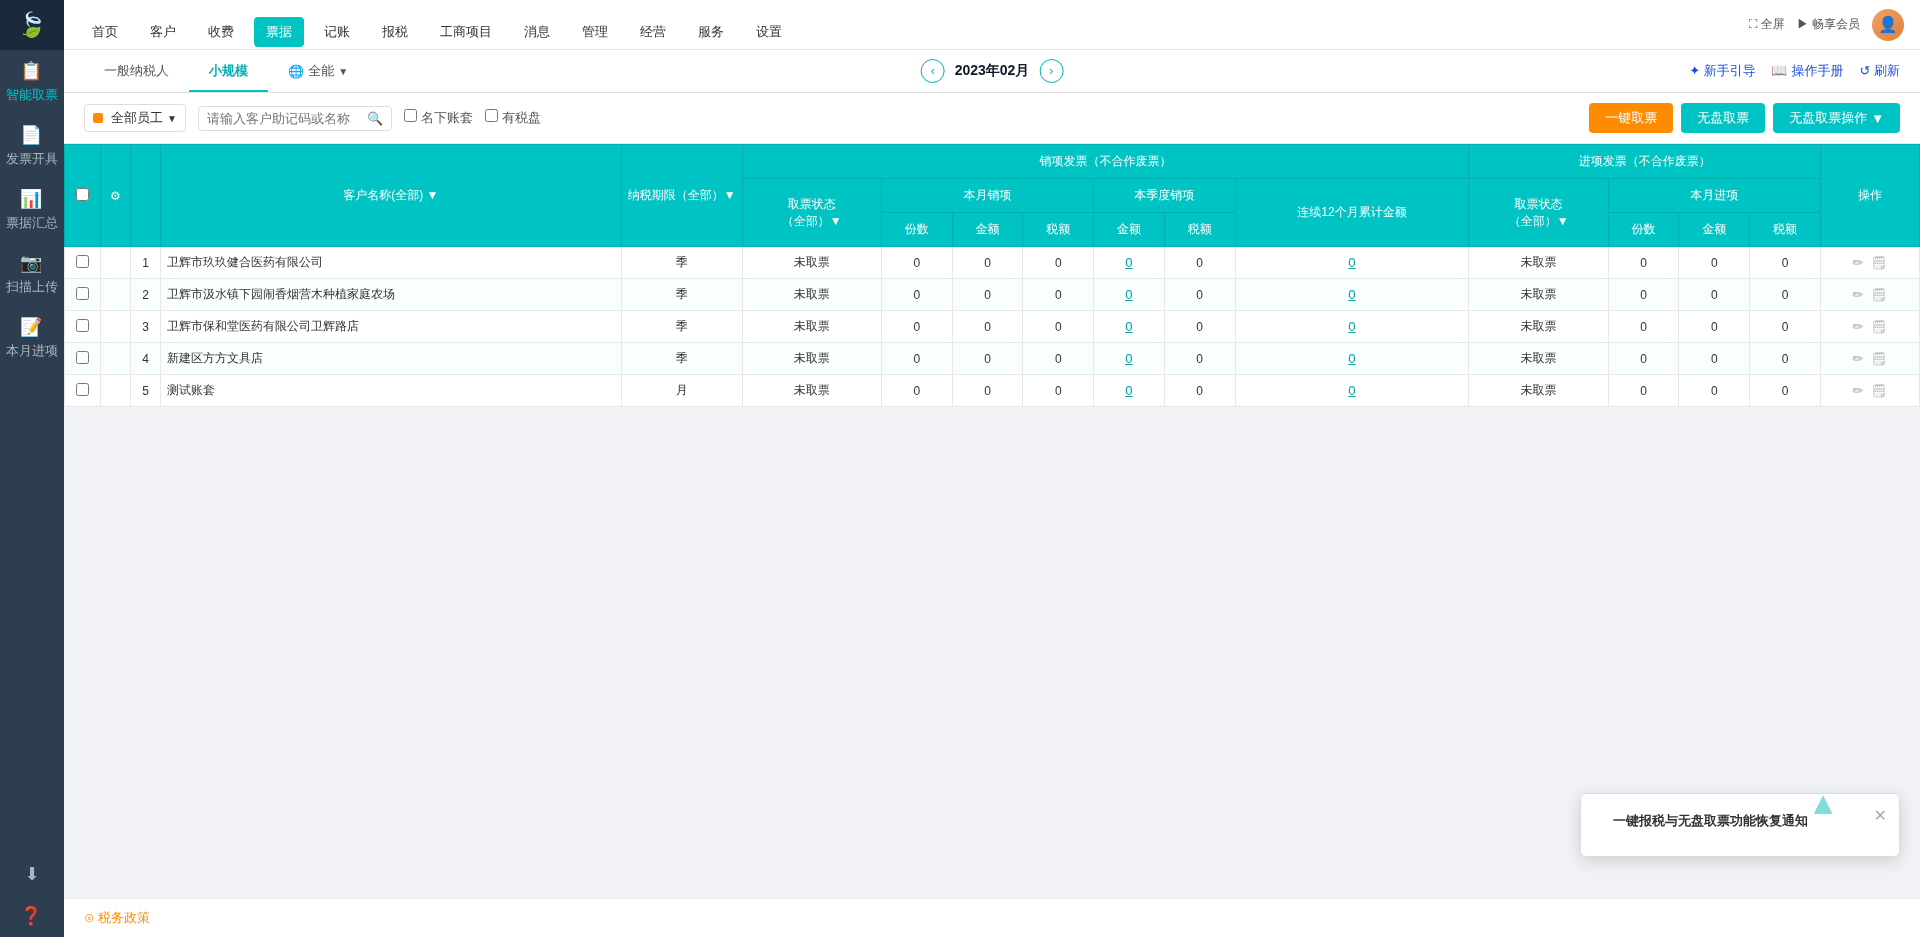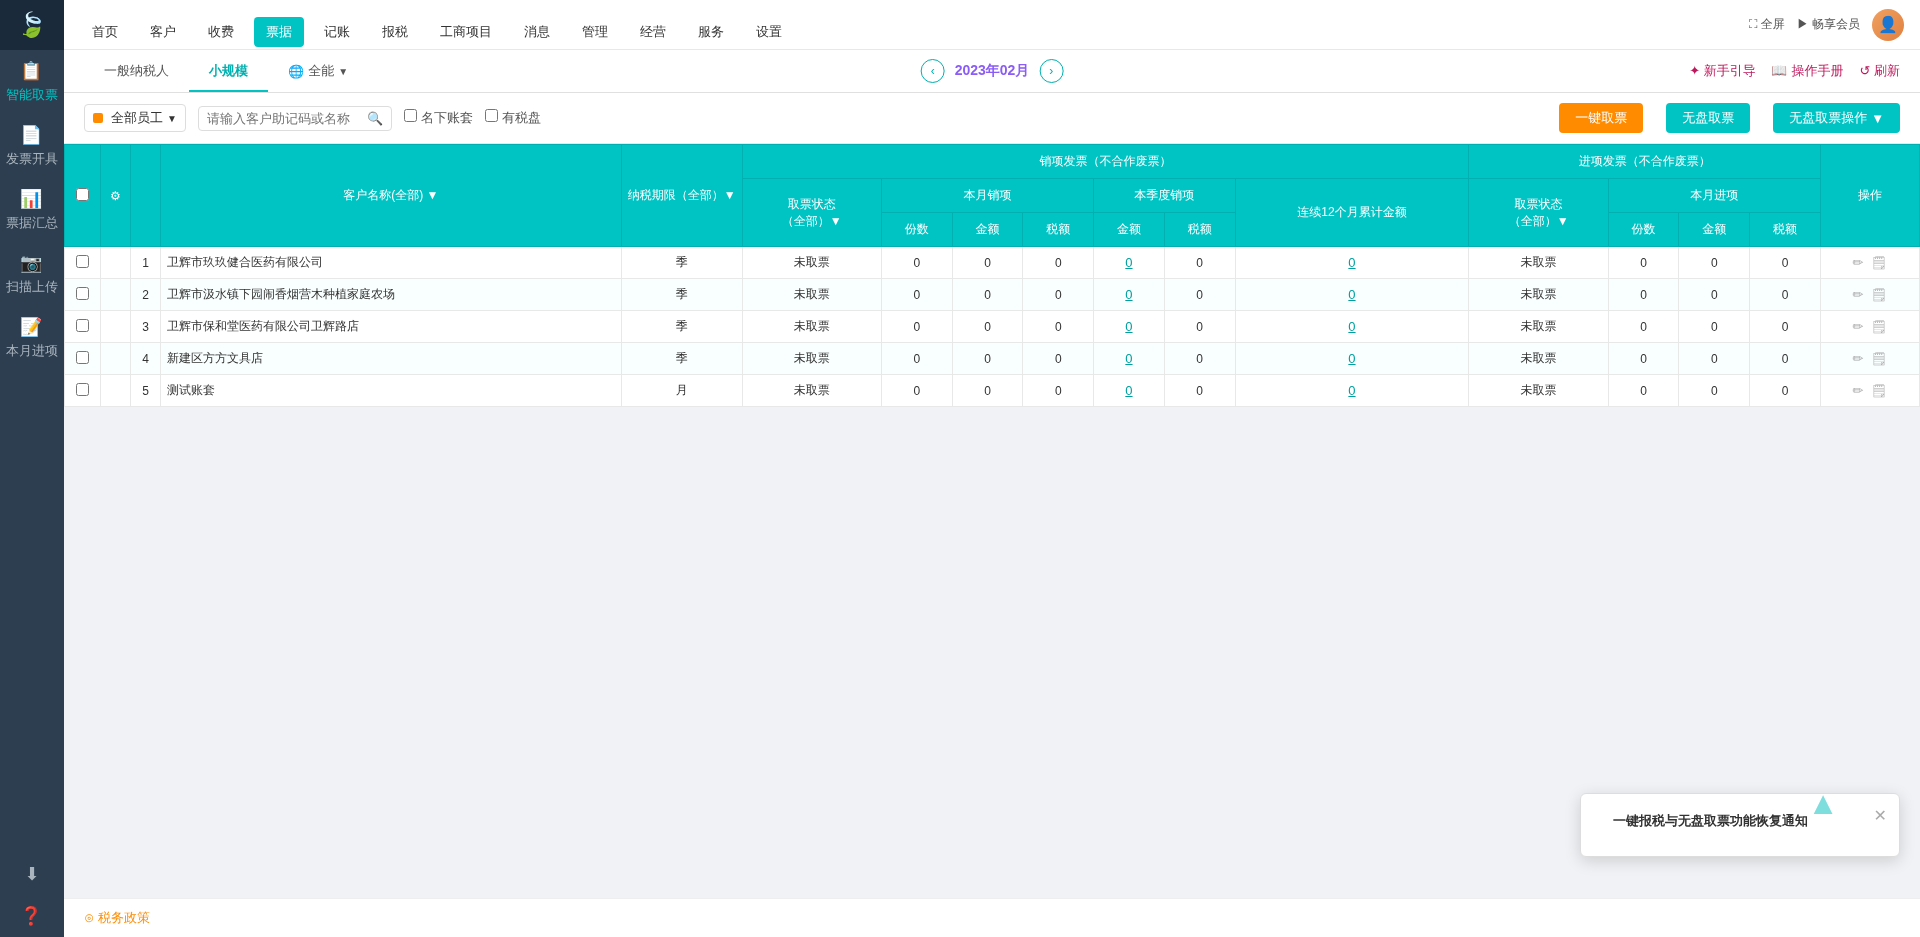--- a/index.html
+++ b/index.html
@@ -93,45 +93,45 @@
       font-weight: bold;
     }
     .month-nav-btn {
       width: 24px; height: 24px;
       border: 1px solid #00b0b0;
       border-radius: 50%;
       color: #00b0b0;
       display: flex; align-items: center; justify-content: center;
       cursor: pointer; font-size: 12px;
     }
-    .month-text { color: #8b5cf6; font-size: 14px; font-weight: bold; }
+    .month-text { color: #0f172a; font-size: 14px; font-weight: bold; }
     .tabs-and-month {
       display: flex;
       align-items: center;
       background: #fff;
       padding: 0 20px;
       border-bottom: 1px solid #e0e0e0;
       position: relative;
       flex-shrink: 0;
     }
     .tabs-left { display: flex; }
     .tabs-center { position: absolute; left: 50%; transform: translateX(-50%); display: flex; align-items: center; gap: 10px; }
-    .tabs-right { margin-left: auto; display: flex; align-items: center; gap: 16px; font-size: 12px; color: #be185d; }
+    .tabs-right { margin-left: auto; display: flex; align-items: center; gap: 16px; font-size: 12px; color: #1d4ed8; }
 
     
     .toolbar {
       background: #fff;
       padding: 10px 20px;
       display: flex;
       align-items: center;
       gap: 12px;
       border-bottom: 1px solid #e8e8e8;
       flex-shrink: 0;
     }
-    .toolbar-right { margin-left: auto; display: flex; gap: 23px; }
+    .toolbar-right { margin-left: auto; display: flex; gap: 8px; }
     .btn {
       padding: 6px 16px;
       border: none;
       border-radius: 4px;
       cursor: pointer;
       font-size: 13px;
       white-space: nowrap;
     }
     .btn-primary { background: #ff8c00; color: white; }
     .btn-teal { background: #00c4c4; color: white; }

